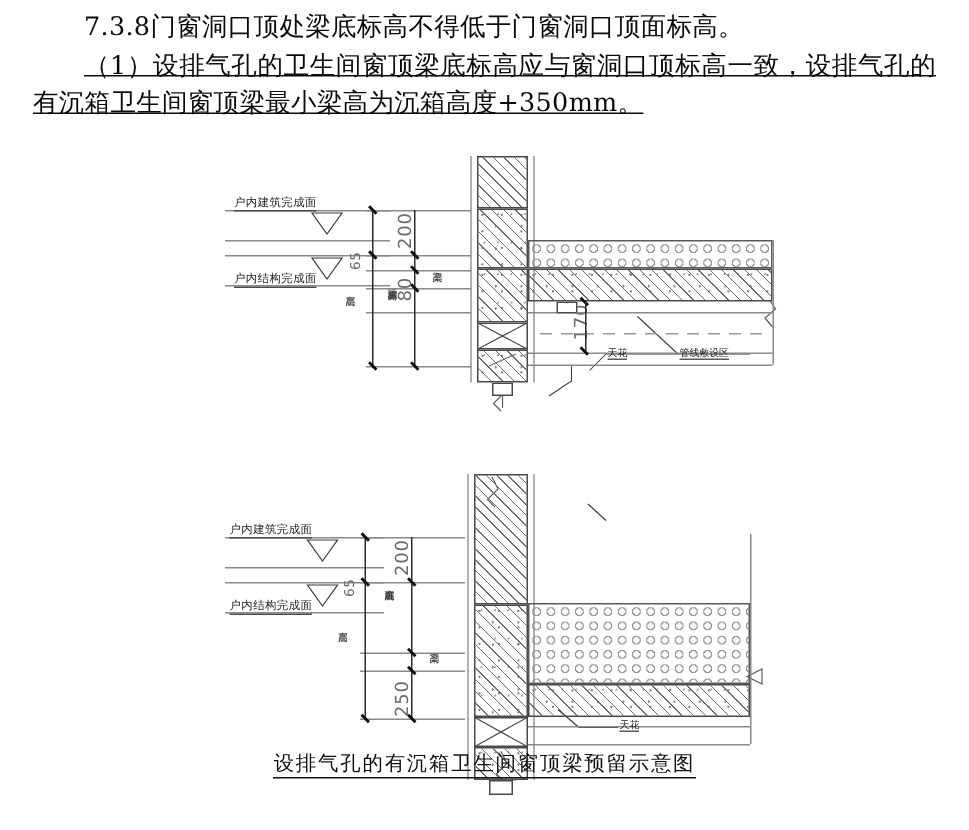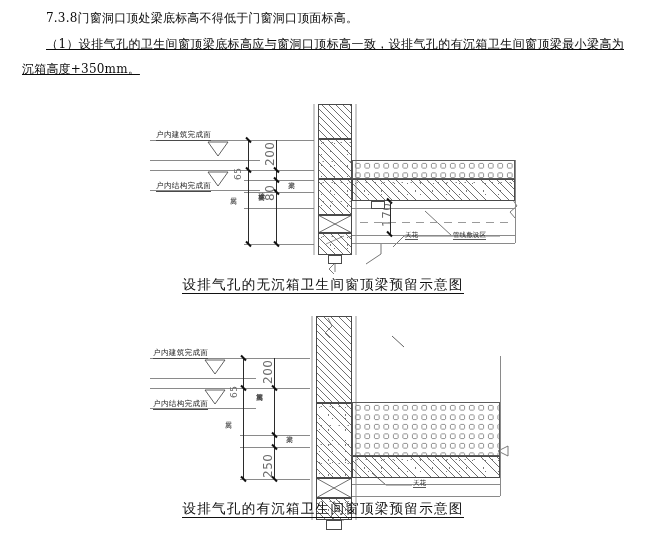--- a/index.html
+++ b/index.html
@@ -18,21 +18,21 @@
 
   
   .doc-text {
     position: absolute;
     left: 0; top: 0;
     width: 646px;
     padding: 6px 22px 0 22px;
     box-sizing: border-box;
   }
   .para {
-    font-size: 12px;
+    font-size: 17px;
     line-height: 25px;
     letter-spacing: 0.2px;
     color: #0b0b0b;
     text-align: justify;
     margin: 0;
   }
   .para.indent { text-indent: 2em; }
   .para + .para { margin-top: 1px; text-decoration: underline; }
 
   
@@ -256,23 +256,20 @@
 
     <div class="plain-box" style="left:371px; top:97px; width:14px; height:8px;"></div>
     <div class="tick" style="left:386px; top:96px;"></div>
     <div class="tick" style="left:386px; top:129px;"></div>
     <div class="ln v dark" style="left:390px; top:97px; height:33px;"></div>
 
     <div class="txt leader" style="left:405px; top:128px;">天花</div>
     <div class="txt leader" style="left:453px; top:128px;">管线敷设区</div>
   </div>
 
-  <div class="fig-caption">
-    <span>设排气孔的无沉箱卫生间窗顶梁预留示意图</span>
-  </div>
 </div>
 
 <div class="figure" id="figure-2">
   <div class="fig-canvas">
 
     <div class="ln h light" style="left:150px; top:42px; width:106px;"></div>
     <div class="ln h light" style="left:150px; top:62px; width:106px;"></div>
     <div class="ln h light" style="left:150px; top:72px; width:106px;"></div>
     <div class="ln h light" style="left:150px; top:92px; width:106px;"></div>
 

